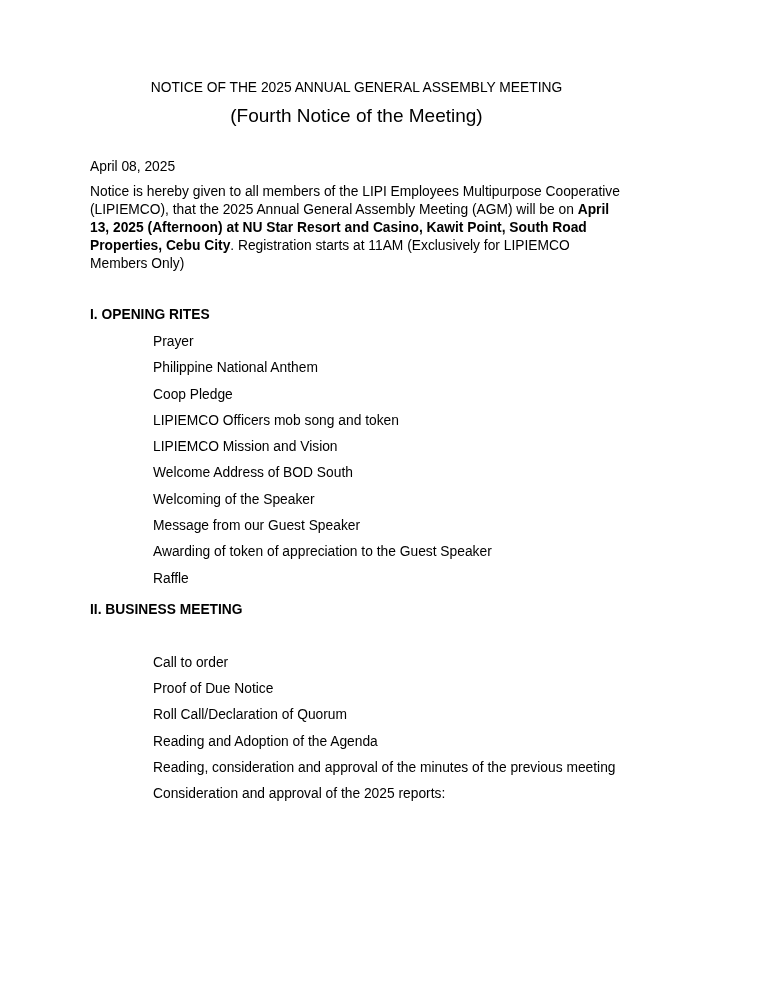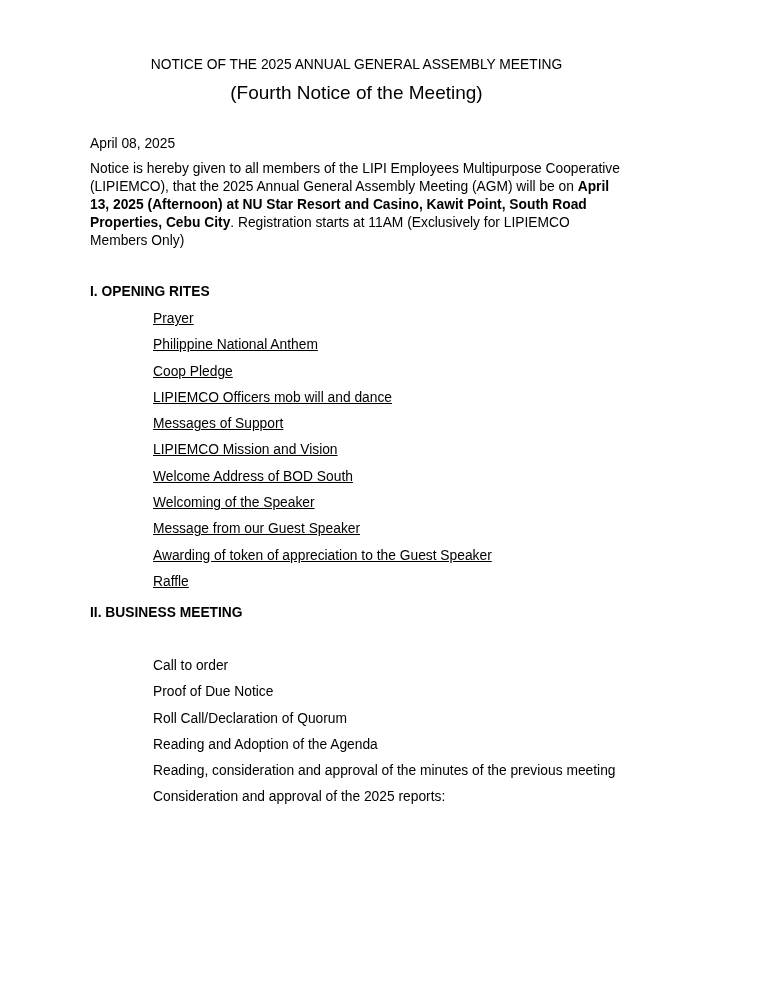--- a/index.html
+++ b/index.html
@@ -11,21 +11,21 @@
     width: 768px;
     height: 994px;
     font-family: "Liberation Sans", sans-serif;
     color: #000000;
     overflow: hidden;
   }
   .page {
     box-sizing: border-box;
     width: 713px;
     height: 994px;
-    padding: 56px 90px 0 90px;
+    padding: 79px 90px 0 90px;
     font-size: 13.8px;
     line-height: 18px;
     background: #ffffff;
   }
   .doc-title {
     text-align: center;
     margin: 0;
     font-size: 13.8px;
     font-weight: normal;
   }
@@ -52,21 +52,21 @@
     font-size: 13.8px;
   }
   .heading-1 { margin-top: 33px; }
   .heading-2 { margin-top: 13px; }
   .doc-list {
     display: flex;
     flex-direction: column;
     gap: 8.3px;
     padding-left: 63px;
   }
-  .section-1 .doc-list { margin-top: 9px; text-decoration: underline; }
+  .section-1 .doc-list { margin-top: 9px; }
   .section-2 .doc-list { margin-top: 35px; }
   .doc-item {
     white-space: nowrap;
   }
 </style>
 </head>
 <body>
 
 <div class="page">
 
@@ -76,22 +76,21 @@
   <div class="doc-date">April 08, 2025</div>
 
   <div class="notice-paragraph"><span>Notice is hereby given to all members of the LIPI Employees Multipurpose Cooperative (LIPIEMCO), that the 2025 Annual General Assembly Meeting (AGM) will be on </span><span class="bold">April 13, 2025 (Afternoon) at NU Star Resort and Casino, Kawit Point, South Road Properties, Cebu City</span><span>. Registration starts at 11AM (Exclusively for LIPIEMCO Members Only)</span></div>
 
   <div class="section section-1">
     <p class="section-heading heading-1">I. OPENING RITES</p>
     <div class="doc-list">
       <div class="doc-item">Prayer</div>
       <div class="doc-item">Philippine National Anthem</div>
       <div class="doc-item">Coop Pledge</div>
-      <div class="doc-item">LIPIEMCO Officers mob will and dance</div>
-      <div class="doc-item">Messages of Support</div>
+      <div class="doc-item">LIPIEMCO Officers mob song and token</div>
       <div class="doc-item">LIPIEMCO Mission and Vision</div>
       <div class="doc-item">Welcome Address of BOD South</div>
       <div class="doc-item">Welcoming of the Speaker</div>
       <div class="doc-item">Message from our Guest Speaker</div>
       <div class="doc-item">Awarding of token of appreciation to the Guest Speaker</div>
       <div class="doc-item">Raffle</div>
     </div>
   </div>
 
   <div class="section section-2">

